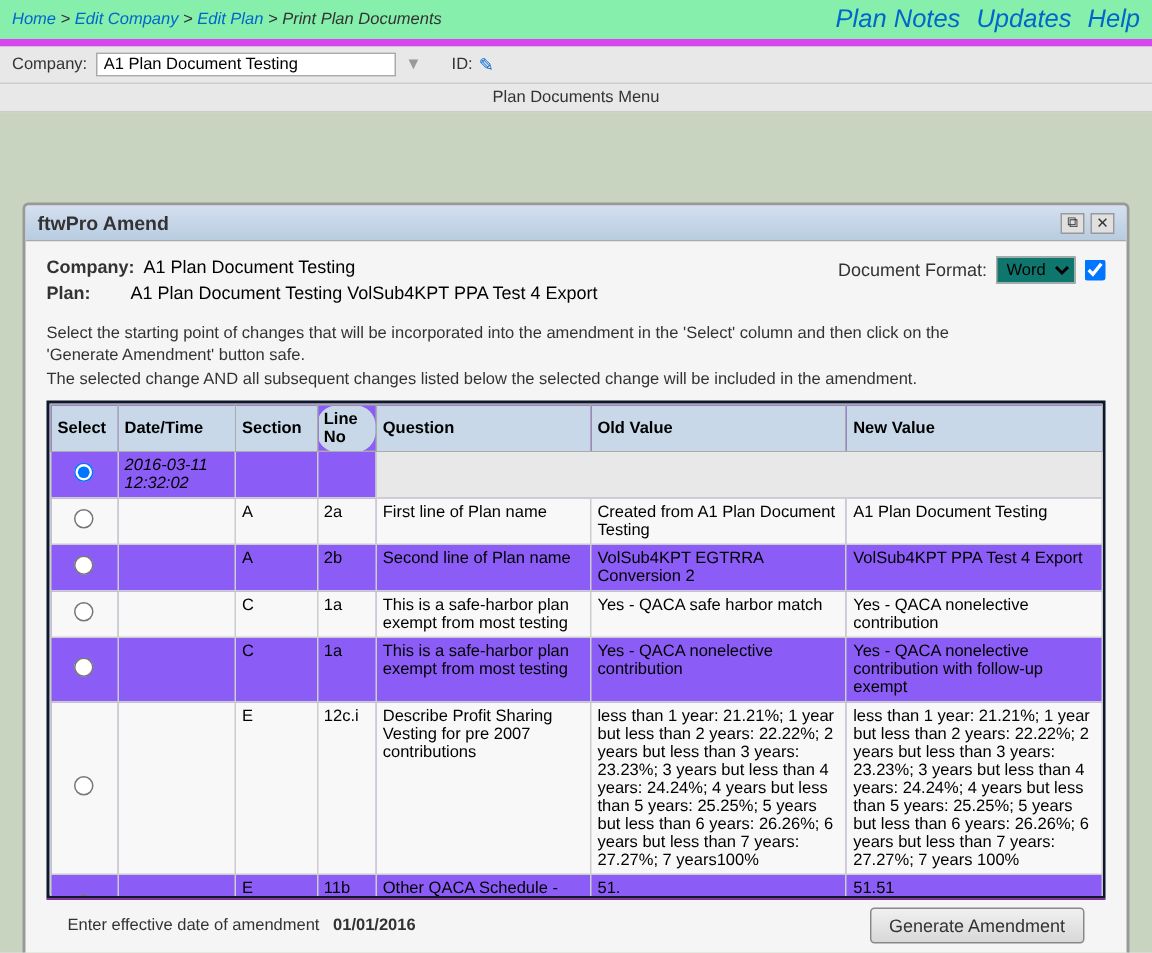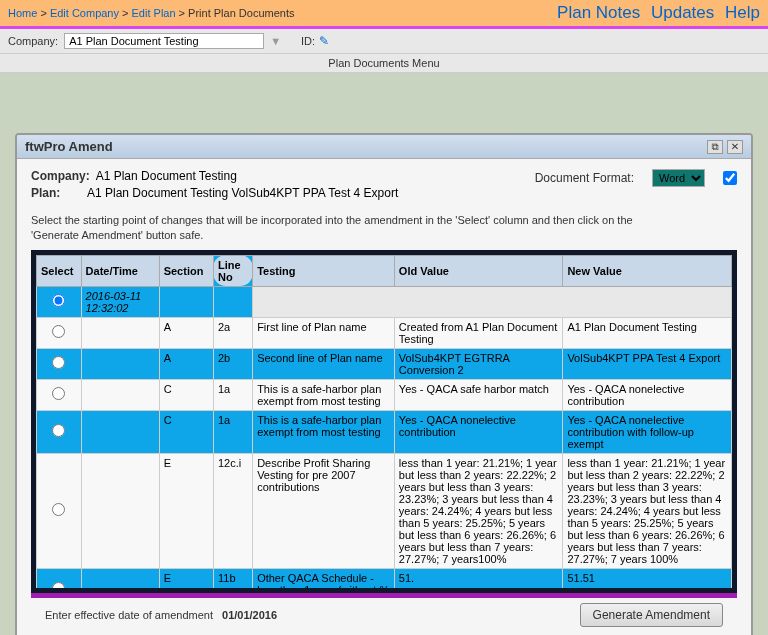--- a/index.html
+++ b/index.html
@@ -5,26 +5,27 @@
     * { box-sizing: border-box; margin: 0; padding: 0; }
     body {
       font-family: Arial, sans-serif;
       font-size: 12px;
       background: #d4d0c8;
       width: 768px;
       height: 635px;
       overflow: hidden;
     }
     .top-bar {
-      background: #fdba74;
-      border-bottom: 3px solid #d946ef;
+      background: #86efac;
+      border-bottom: 5px solid #d946ef;
       padding: 3px 8px;
       display: flex;
       justify-content: space-between;
       align-items: center;
+      font-style: italic;
     }
     .breadcrumb { font-size: 11px; color: #333; }
     .breadcrumb a { color: #0066cc; text-decoration: none; }
     .top-links { font-size: 17px; color: #0066cc; }
     .top-links span { margin-left: 6px; cursor: pointer; }
     .company-bar {
       background: #e8e8e8;
       border-bottom: 1px solid #ccc;
       padding: 4px 8px;
       display: flex;
@@ -96,41 +97,41 @@
       margin-bottom: 3px;
       gap: 6px;
     }
     .info-label { font-size: 12px; color: #333; font-weight: bold; min-width: 50px; }
     .info-value { font-size: 12px; color: #000; }
     .doc-format-row {
       display: flex;
       align-items: center;
       justify-content: space-between;
       margin-bottom: 6px;
-      gap: 18px;
+      gap: 6px;
     }
     .doc-format-label { font-size: 12px; color: #333; }
     .doc-format-select {
       font-size: 11px;
       border: 1px solid #aaa;
       padding: 1px 2px;
       background: #0f766e;
     }
     .doc-format-checkbox { width: 14px; height: 14px; cursor: pointer; }
     .instruction-text {
       font-size: 11px;
       color: #333;
       margin-bottom: 6px;
       line-height: 1.4;
     }
     .table-container {
       flex: 1;
       overflow-y: auto;
-      border: 5px solid #0f172a;
-      background: #0ea5e9;
+      border: 2px solid #0f172a;
+      background: #8b5cf6;
       position: relative;
     }
     table {
       width: 100%;
       border-collapse: collapse;
       font-size: 11px;
     }
     thead th {
       background: #c8d8e8;
       border: 1px solid #aaa;
@@ -147,21 +148,21 @@
       vertical-align: top;
     }
     tbody tr:nth-child(even) { background: #f8f8f8; }
     .radio-cell { text-align: center; vertical-align: middle; }
     .date-cell { white-space: nowrap; font-size: 11px; font-style: italic; }
     .footer-bar {
       padding: 5px 14px 4px;
       display: flex;
       align-items: center;
       justify-content: space-between;
-      border-top: 5px solid #a21caf;
+      border-top: 1px solid #a21caf;
       background: #f5f5f5;
     }
     .effective-date { font-size: 11px; color: #333; }
     .footer-buttons { display: flex; gap: 19px; padding-left: 48px; }
     .footer-btn {
       padding: 4px 12px;
       font-size: 12px;
       background: linear-gradient(to bottom, #f0f0f0, #d8d8d8);
       border: 1px solid #888;
       border-radius: 3px;
@@ -238,31 +239,32 @@
             <option>Word</option>
             <option>PDF</option>
           </select>
           <input type="checkbox" class="doc-format-checkbox" checked="" style="">
         </div>
       </div>
 
       <div class="instruction-text">
         <span>Select the starting point of changes that will be incorporated into the amendment in the 'Select' column and then click on the</span><br>
         <span>'Generate Amendment' button safe.</span><br>
+        <span>The selected change AND all subsequent changes listed below the selected change will be included in the amendment.</span>
       </div>
 
       <div class="table-container">
         <table>
           <thead>
             <tr>
               <th style="width:45px;">Select</th>
               <th style="width:80px;">Date/Time</th>
               <th style="width:55px;">Section</th>
               <th style="width:40px;border-radius:13px;">Line No</th>
-              <th style="width:150px;">Testing</th>
+              <th style="width:150px;">Question</th>
               <th style="width:180px;">Old Value</th>
               <th style="width:180px;">New Value</th>
             </tr>
           </thead>
           <tbody id="table-body">
           <tr>
       <td class="radio-cell">
         <input type="radio" name="amendment-select" checked="" style="">
       </td>
       <td class="date-cell" style="white-space:pre-line;">2016-03-11

